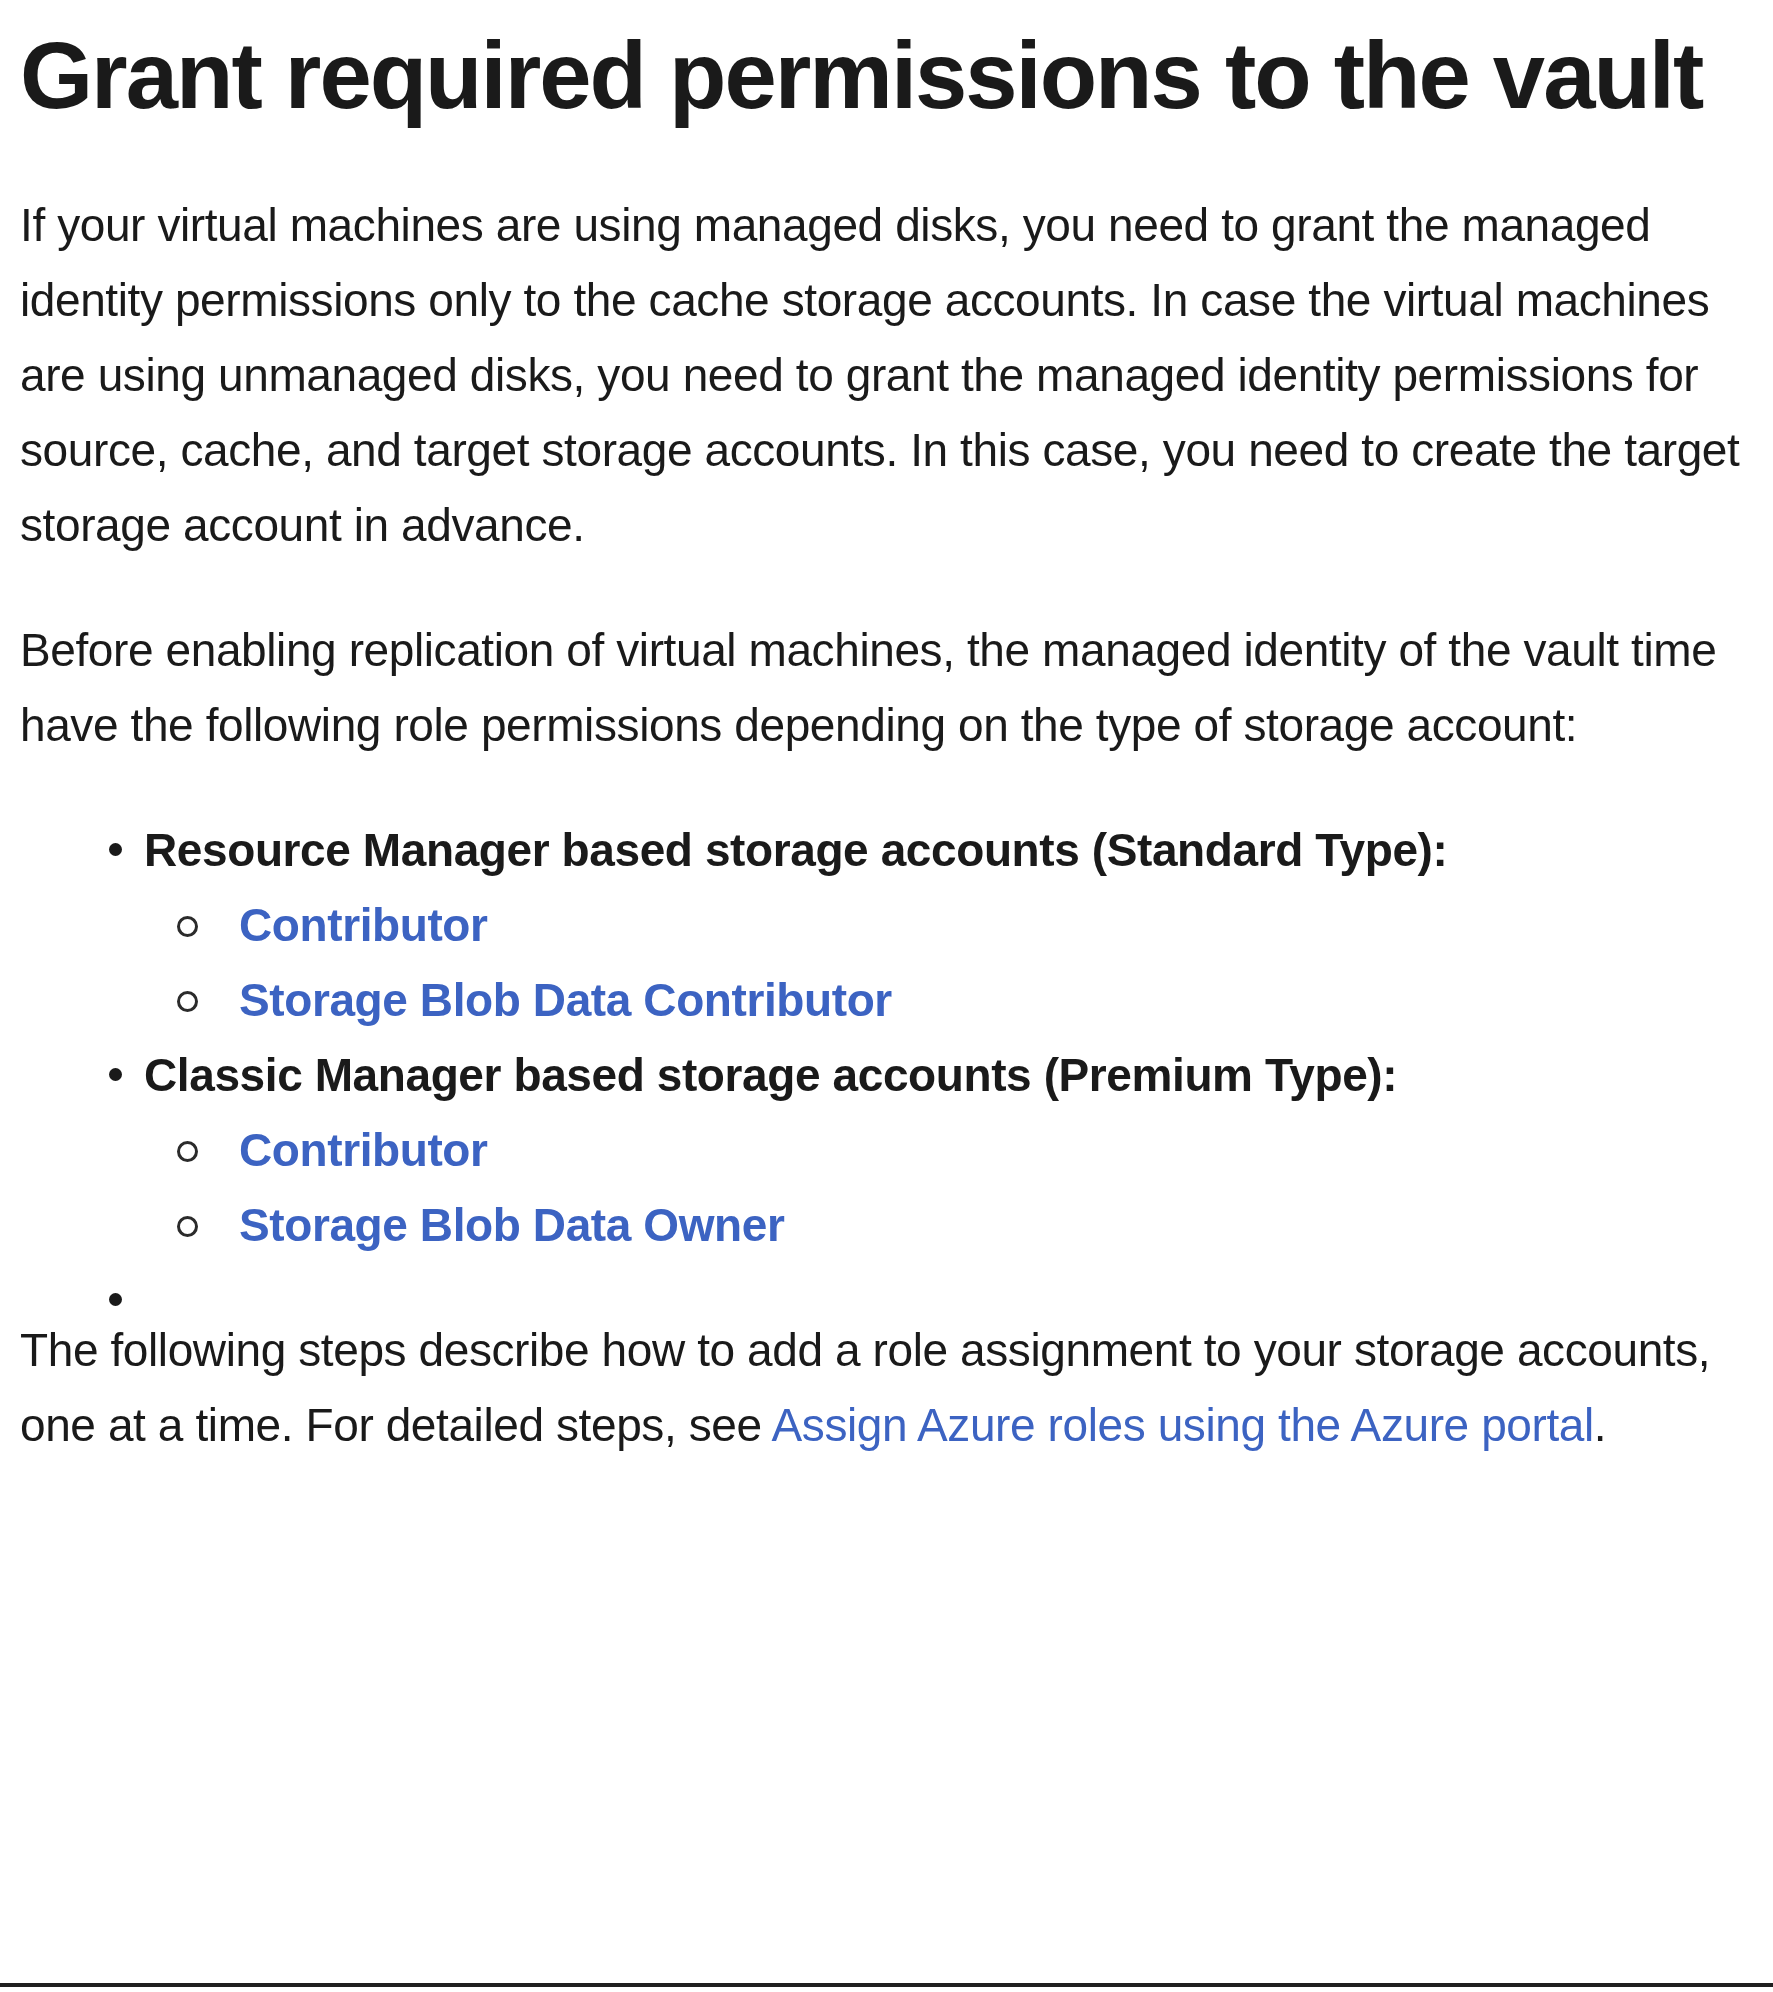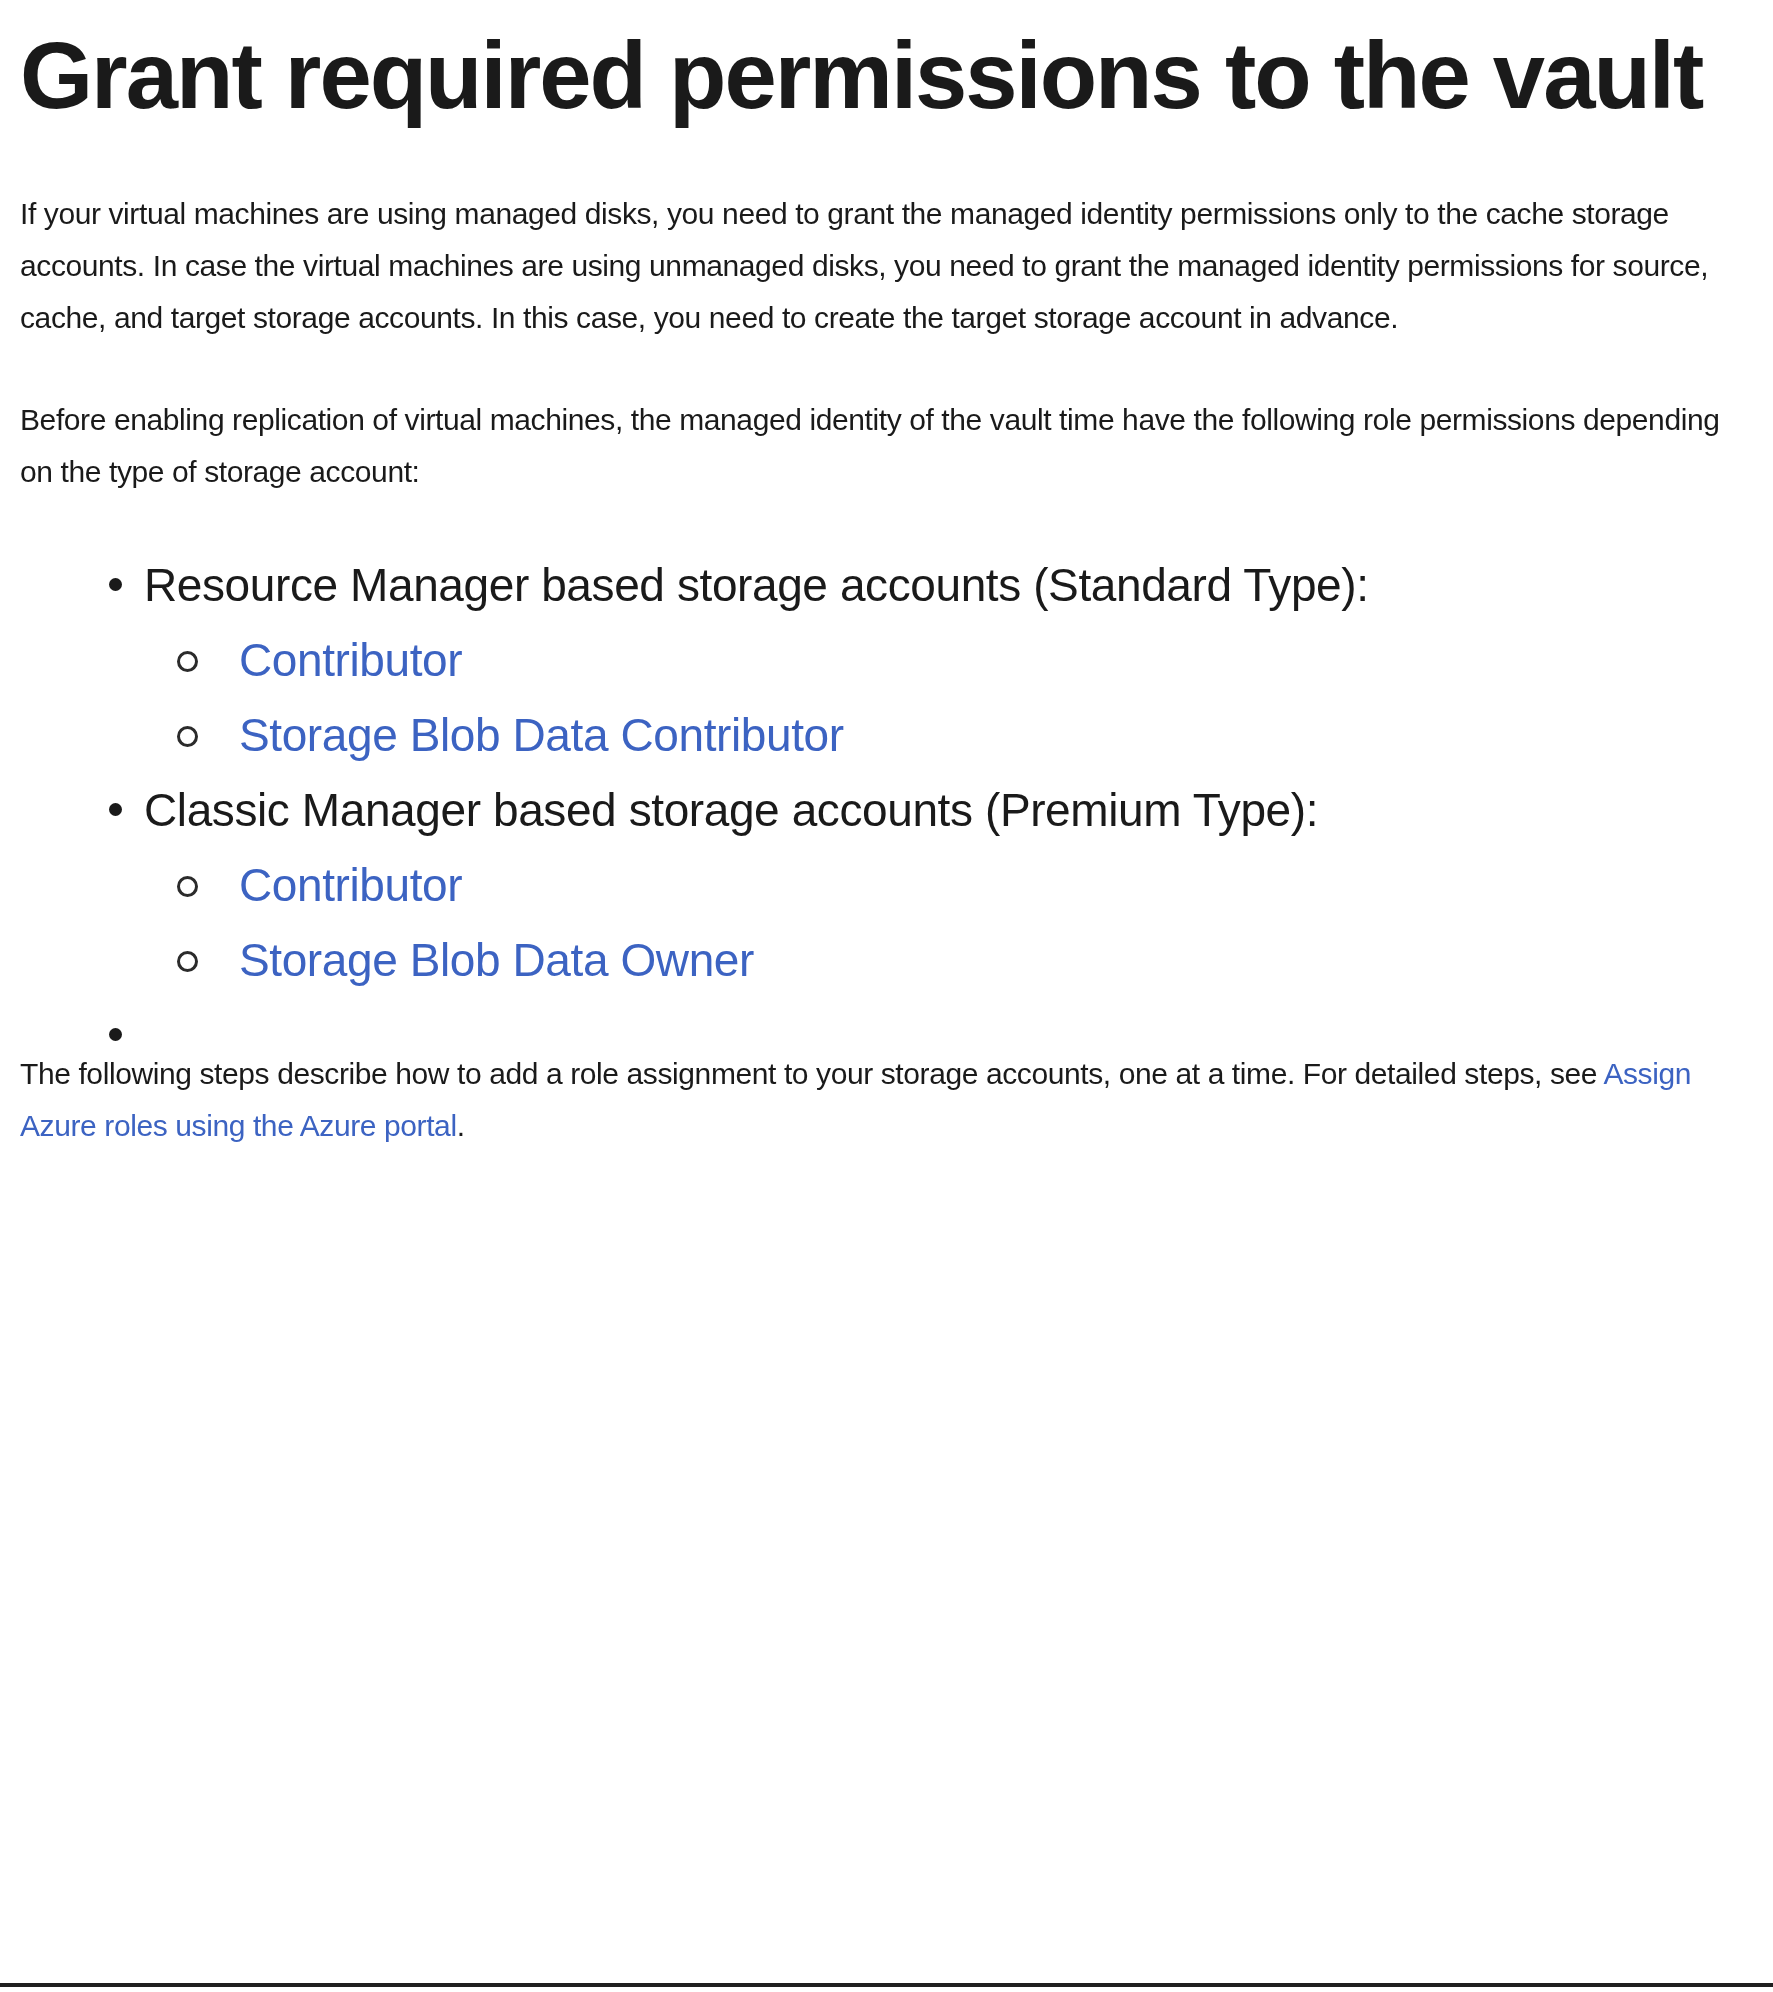--- a/index.html
+++ b/index.html
@@ -25,44 +25,44 @@
   h1{
     font-size:94px;
     font-weight:700;
     letter-spacing:-2px;
     line-height:1.32;
     margin:0 0 50px 0;
     color:var(--text);
     max-width:1720px;
   }
   p{
-    font-size:30px;
+    font-size:46px;
     letter-spacing:-0.4px;
-    line-height:52px;
+    line-height:75px;
     margin:50px 0;
     max-width:1760px;
   }
   a{
     color:var(--link);
     text-decoration:none;
     cursor:pointer;
   }
   ul{
     list-style:none;
     margin:50px 0;
     padding:0 0 0 124px;
     font-size:46px;
     letter-spacing:-0.4px;
     line-height:75px;
   }
   ul.sublist{
     margin:0;
     padding:0 0 0 95px;
   }
-  li{position:relative;}
+  li{position:relative;font-weight:bold;}
   ul.toplist > li::before{
     content:'';
     position:absolute;
     left:-35px;
     top:30px;
     width:13px;
     height:13px;
     border-radius:50%;
     background:var(--text);
   }

